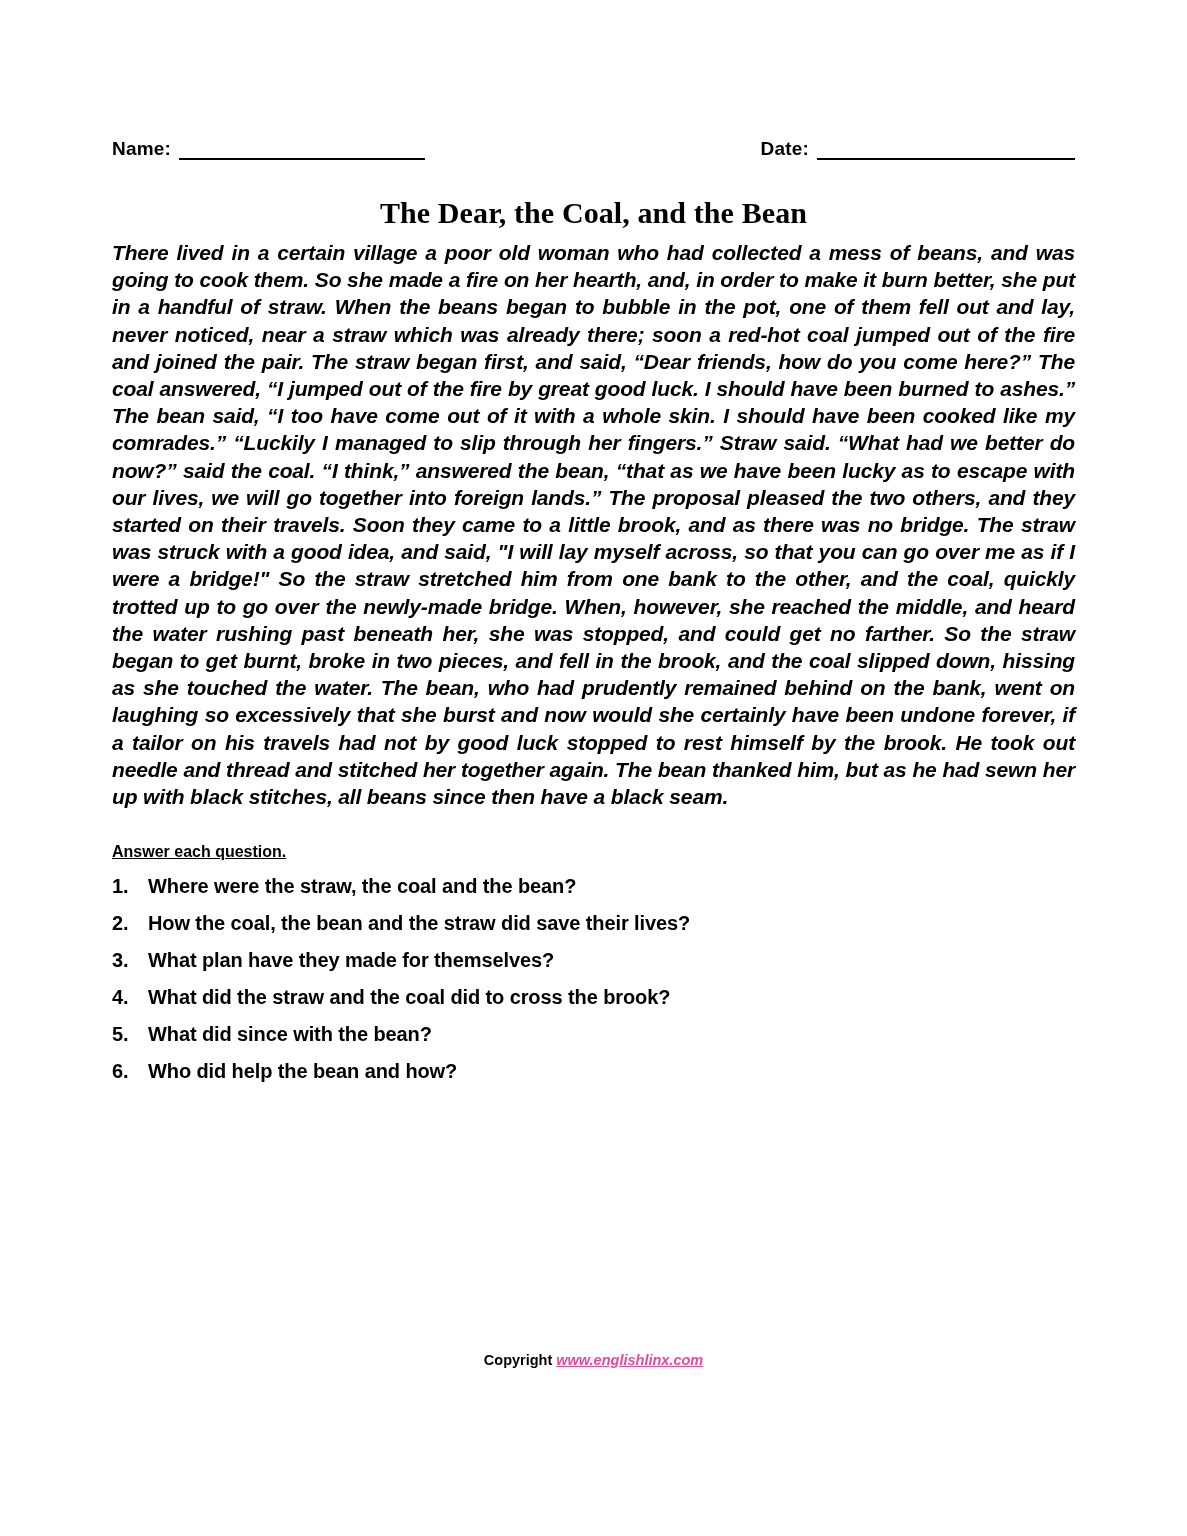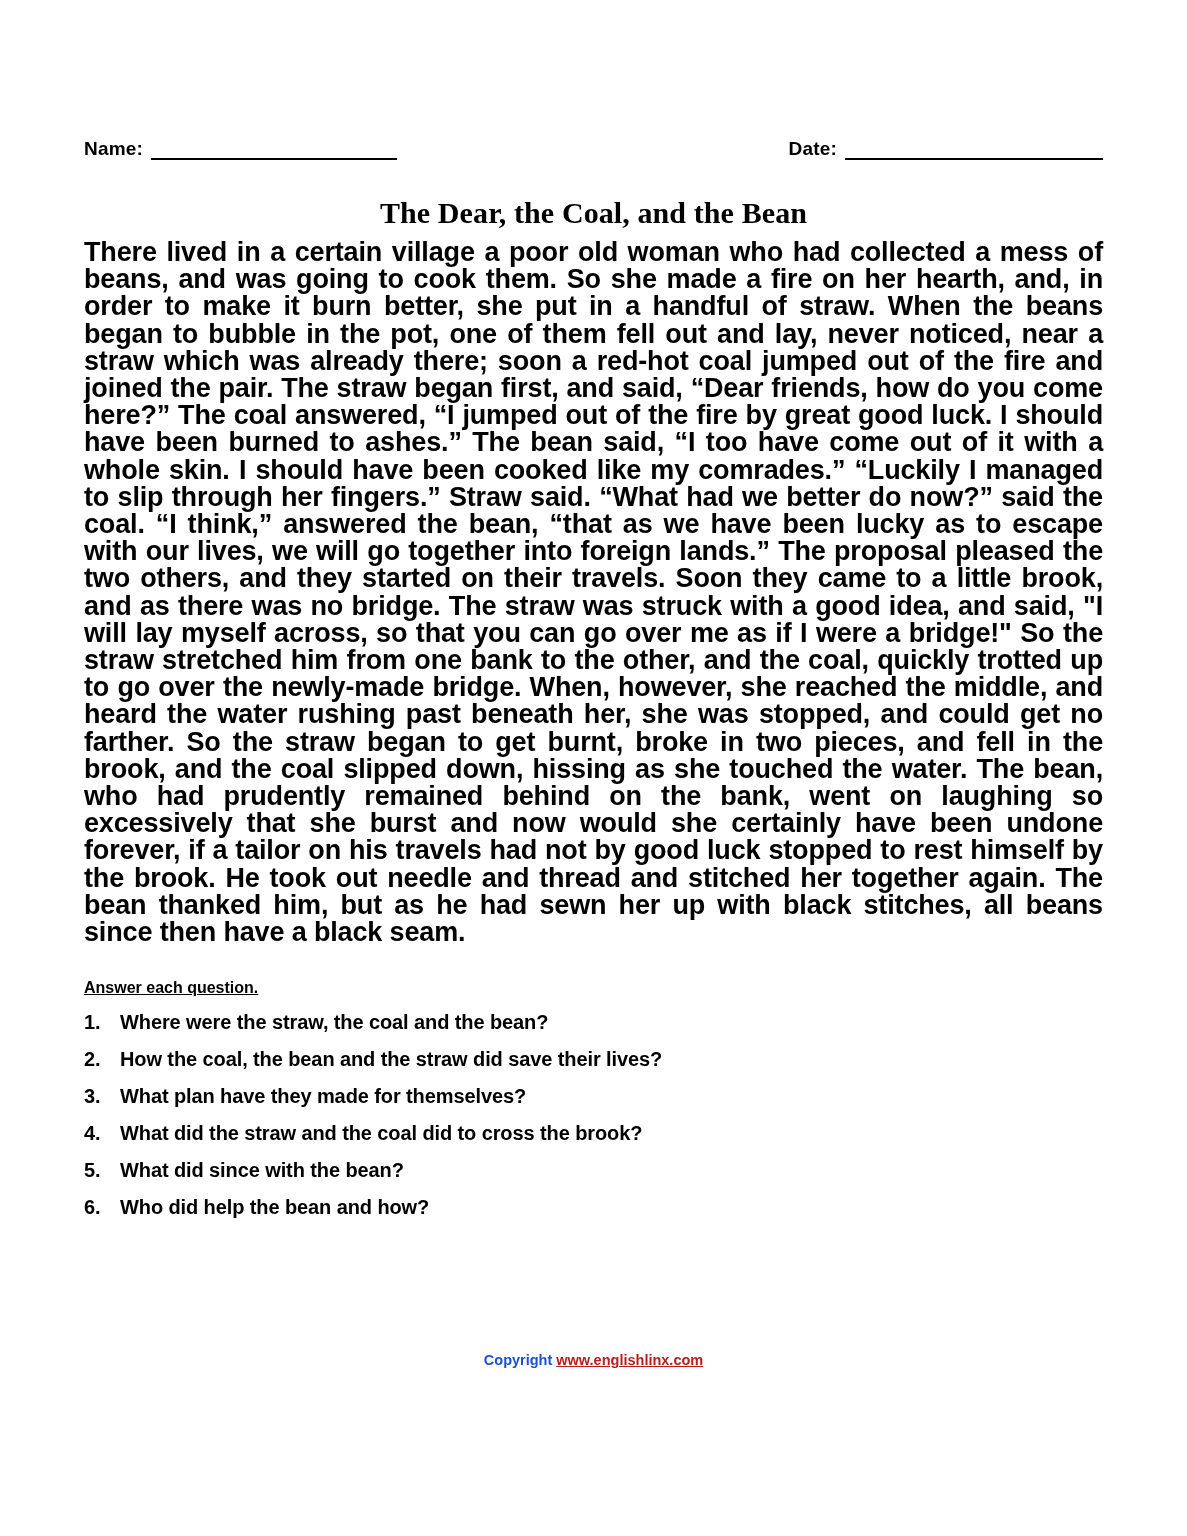--- a/index.html
+++ b/index.html
@@ -12,21 +12,21 @@
     height: 1536px;
     font-family: "Liberation Sans", sans-serif;
     color: #000000;
     -webkit-font-smoothing: antialiased;
   }
   .page {
     position: relative;
     width: 1187px;
     height: 1164px;
     box-sizing: border-box;
-    padding: 0 84px;
+    padding: 0 112px;
   }
 
   
   .namedate-row {
     display: flex;
     justify-content: space-between;
     align-items: flex-end;
     padding-top: 138px;
   }
   .nd-group {
@@ -68,25 +68,26 @@
 
   
   .instructions {
     margin-top: 42px;
     font-size: 20px;
     font-weight: bold;
     letter-spacing: -0.1px;
   }
   .passage {
     margin-top: 9px;
-    font-size: 27px;
+    font-size: 21px;
     font-weight: bold;
     line-height: 27.2px;
     text-align: justify;
     letter-spacing: -0.15px;
+    font-style: italic;
   }
 
   
   .answer-heading {
     margin-top: 33px;
     font-size: 16px;
     font-weight: bold;
     text-decoration: underline;
     display: inline-block;
   }
@@ -110,24 +111,25 @@
   
   .footer {
     position: absolute;
     left: 0;
     right: 0;
     top: 1352px;
     text-align: center;
     font-size: 14.5px;
     font-weight: bold;
   }
-  .footer .copy { color: #1d4ed8; }
+  .footer .copy { color: #000000; }
   .footer .link {
-    color: #b91c1c;
+    color: #ec4899;
     text-decoration: underline;
+    font-style: italic;
   }
 </style>
 </head>
 <body>
 
 <div class="page">
 
   <div class="namedate-row">
     <div class="nd-group">
       <span class="nd-label">Name:</span>

